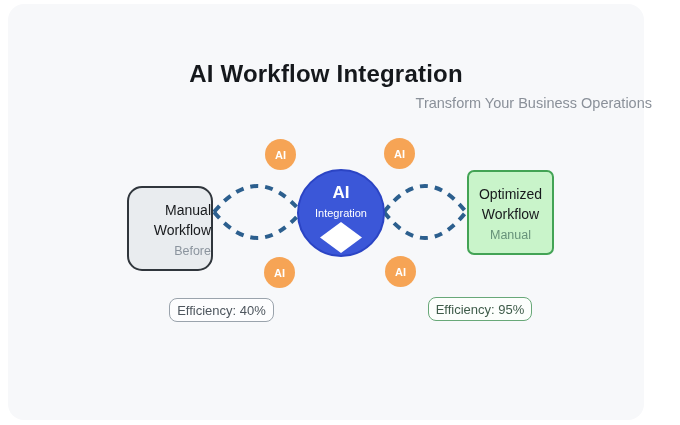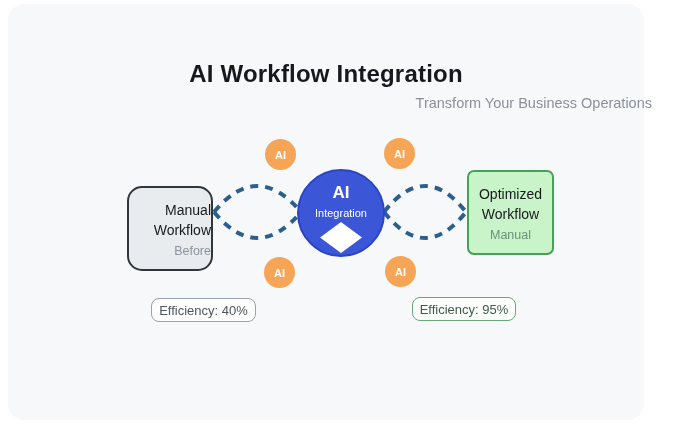--- a/index.html
+++ b/index.html
@@ -59,25 +59,25 @@
   .bubble.b4{left:385px;top:256px;}
   .connectors{position:absolute;left:0;top:0;width:680px;height:425px;}
   .connectors path{
     fill:none;stroke:#2c5f8e;stroke-width:4;stroke-dasharray:8 7;
   }
   .badge{
     position:absolute;box-sizing:border-box;height:24px;border-radius:8px;
     display:flex;align-items:center;justify-content:center;font-size:13px;
   }
   .badge-before{
-    left:151px;top:298px;width:105px;
+    left:169px;top:298px;width:105px;
     background:#fdfdfe;border:1.5px solid #9aa3ac;color:#4e565e;
   }
   .badge-after{
-    left:412px;top:297px;width:104px;
+    left:428px;top:297px;width:104px;
     background:#fcfefc;border:1.5px solid #68a878;color:#3f5c4a;
   }
 </style>
 </head>
 <body>
 
 <div class="stage">
   <div class="card"></div>
 
   <div class="title">AI Workflow Integration</div>

